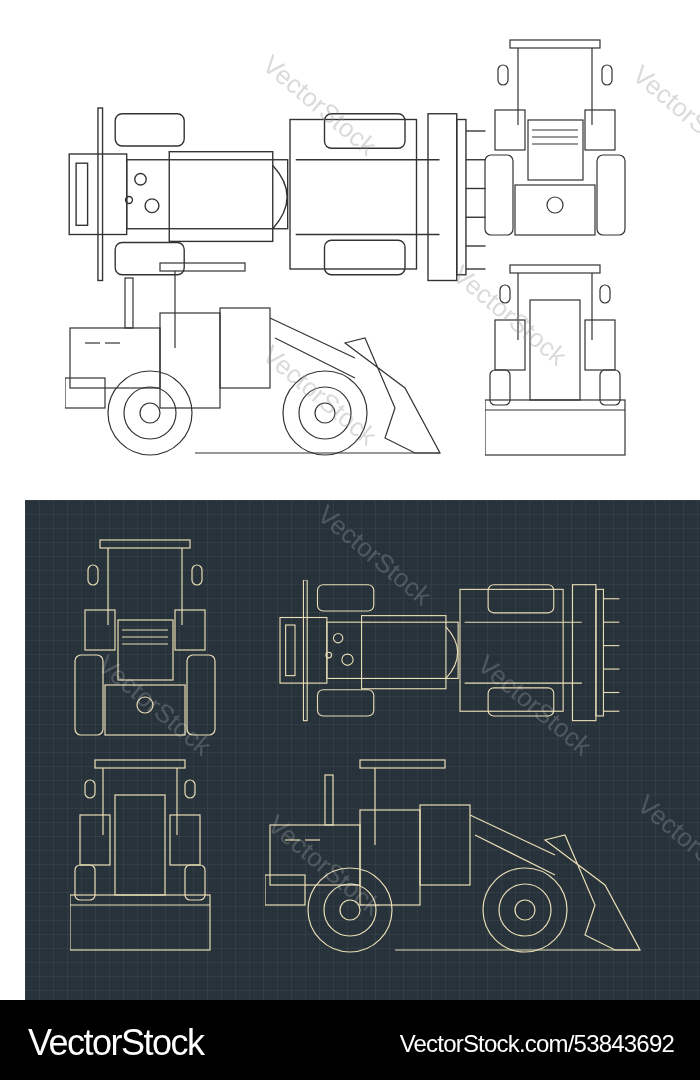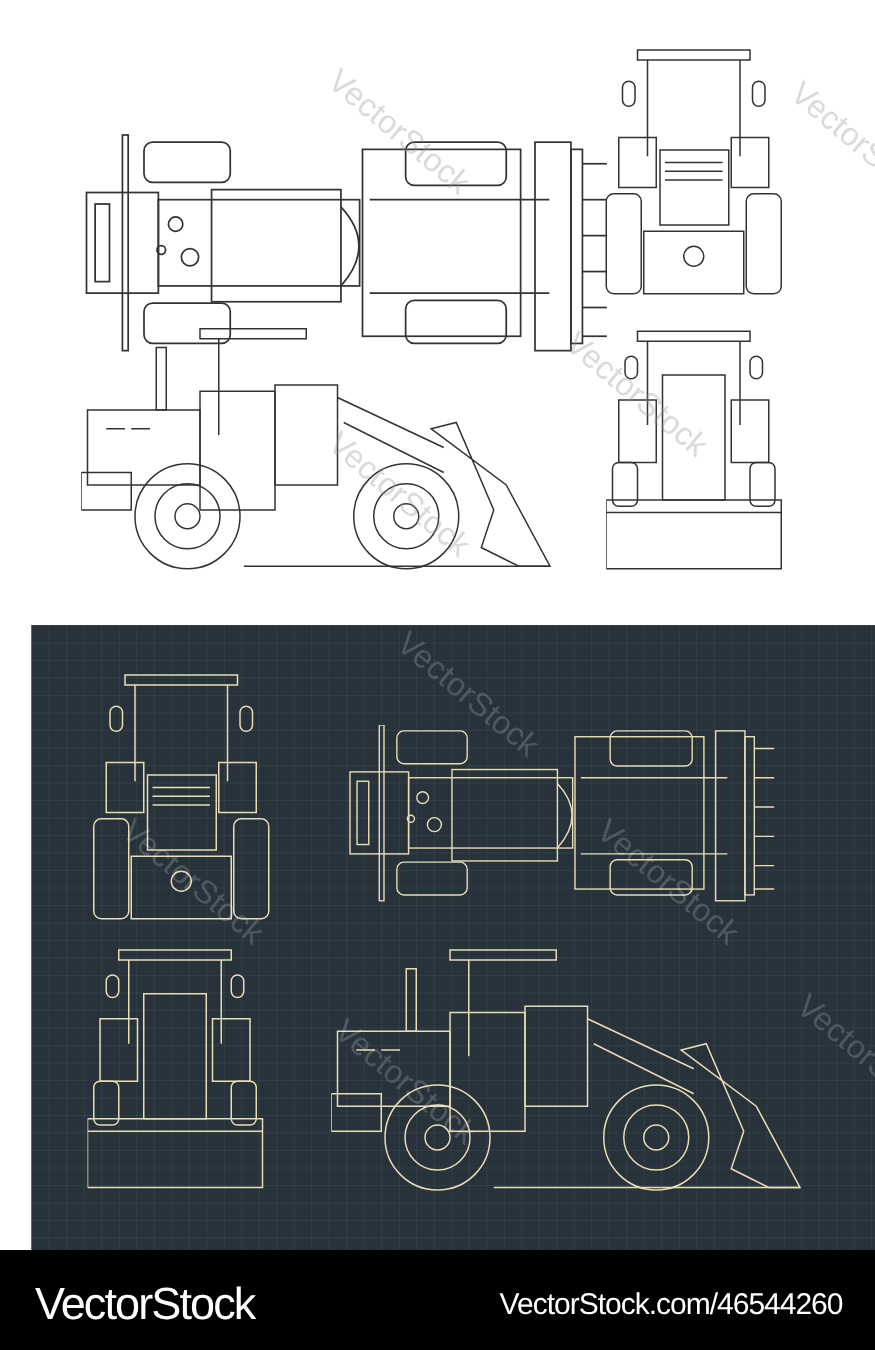--- a/index.html
+++ b/index.html
@@ -193,14 +193,14 @@
   </svg>
   <div class="wm d" style="left:280px;top:40px">VectorStock</div>
   <div class="wm d" style="left:60px;top:190px">VectorStock</div>
   <div class="wm d" style="left:440px;top:190px">VectorStock</div>
   <div class="wm d" style="left:230px;top:350px">VectorStock</div>
   <div class="wm d" style="left:600px;top:330px">VectorStock</div>
 </div>
 
 <div class="panel footer">
   <div class="brand">VectorStock</div>
-  <div class="ref">VectorStock.com/46544260</div>
+  <div class="ref">VectorStock.com/53843692</div>
 </div>
 
 </body></html>

